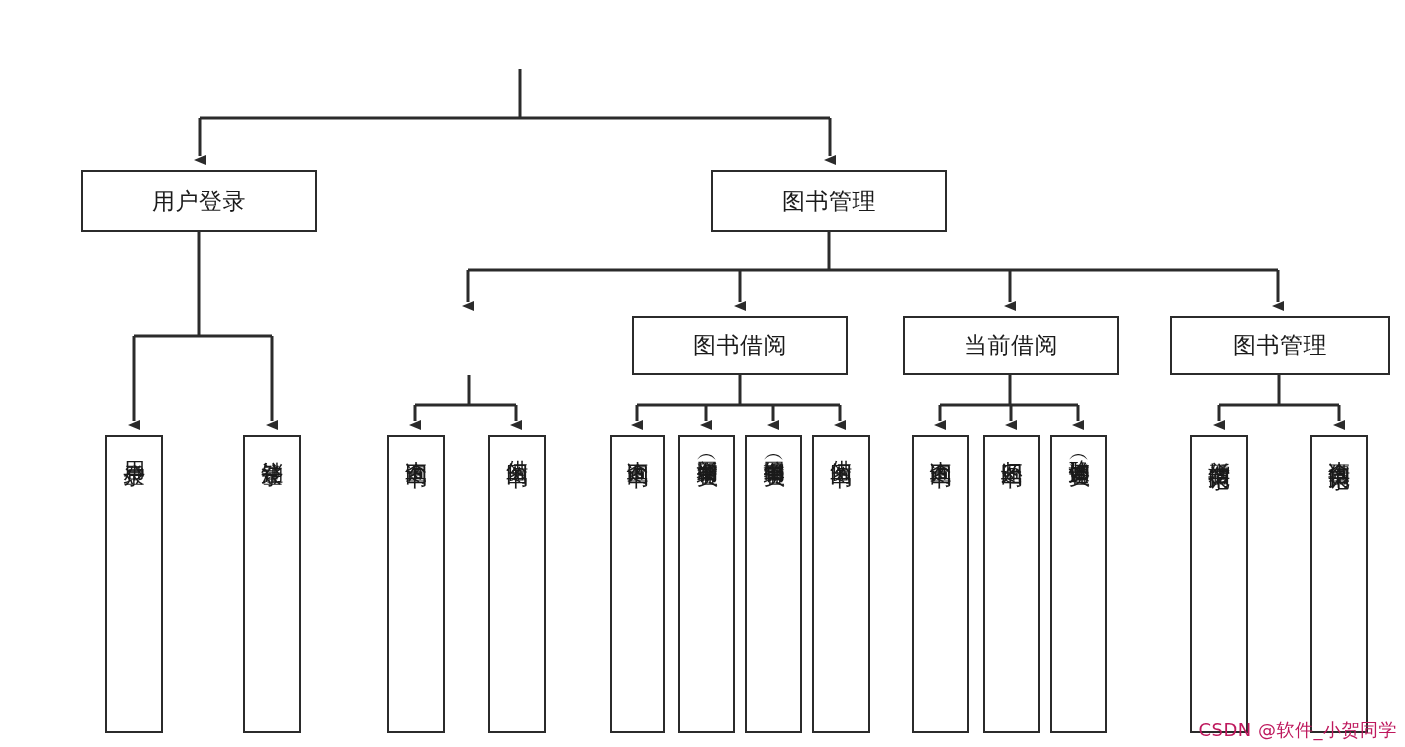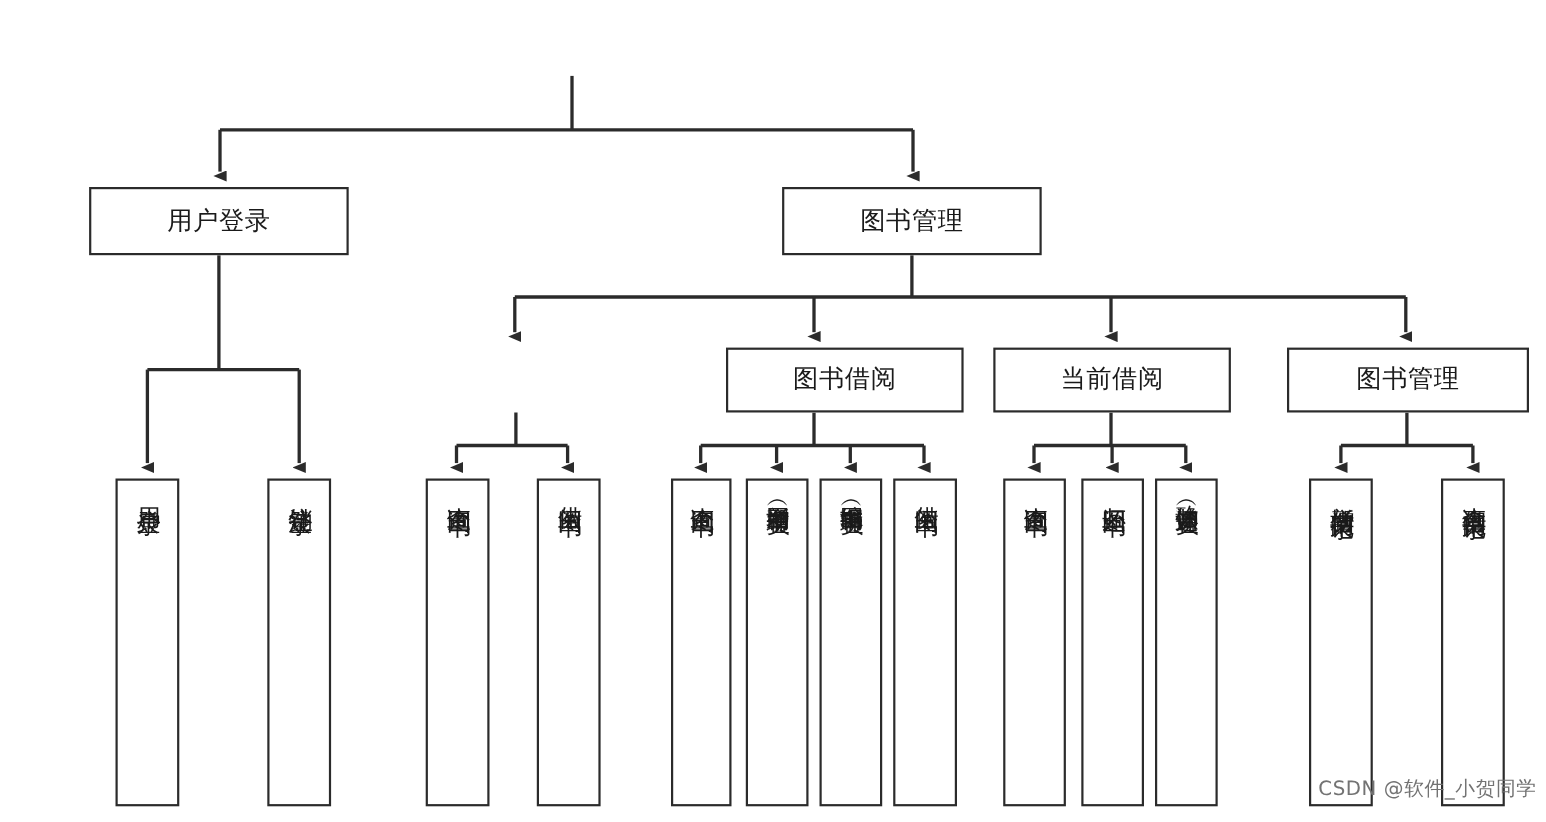--- a/index.html
+++ b/index.html
@@ -59,23 +59,23 @@
     letter-spacing: 2px;
     white-space: nowrap;
   }
   .node.vertical.tall .node-label {
     font-size: 21px;
     letter-spacing: 1px;
   }
   #watermark {
     position: absolute;
     right: 8px;
-    bottom: 18px;
+    bottom: 5px;
     font-size: 18px;
-    color: #737373;
+    color: #be185d;
     letter-spacing: 0.5px;
     white-space: nowrap;
     pointer-events: none;
     text-align: center;
   }
 </style>
 </head>
 <body>
 
 <div id="canvas">
@@ -133,21 +133,21 @@
 
   <div class="node horizontal" style="left:81px; top:170px; width:236px; height:62px;">
     <span class="node-label">用户登录</span>
   </div>
 
   <div class="node horizontal" style="left:711px; top:170px; width:236px; height:62px;">
     <span class="node-label">图书管理</span>
   </div>
 
 
-  <div class="node horizontal" style="left:632px; top:316px; width:216px; height:59px;margin-left:28px;">
+  <div class="node horizontal" style="left:632px; top:316px; width:216px; height:59px;">
     <span class="node-label">图书借阅</span>
   </div>
 
   <div class="node horizontal" style="left:903px; top:316px; width:216px; height:59px;">
     <span class="node-label">当前借阅</span>
   </div>
 
   <div class="node horizontal" style="left:1170px; top:316px; width:220px; height:59px;">
     <span class="node-label">图书管理</span>
   </div>

